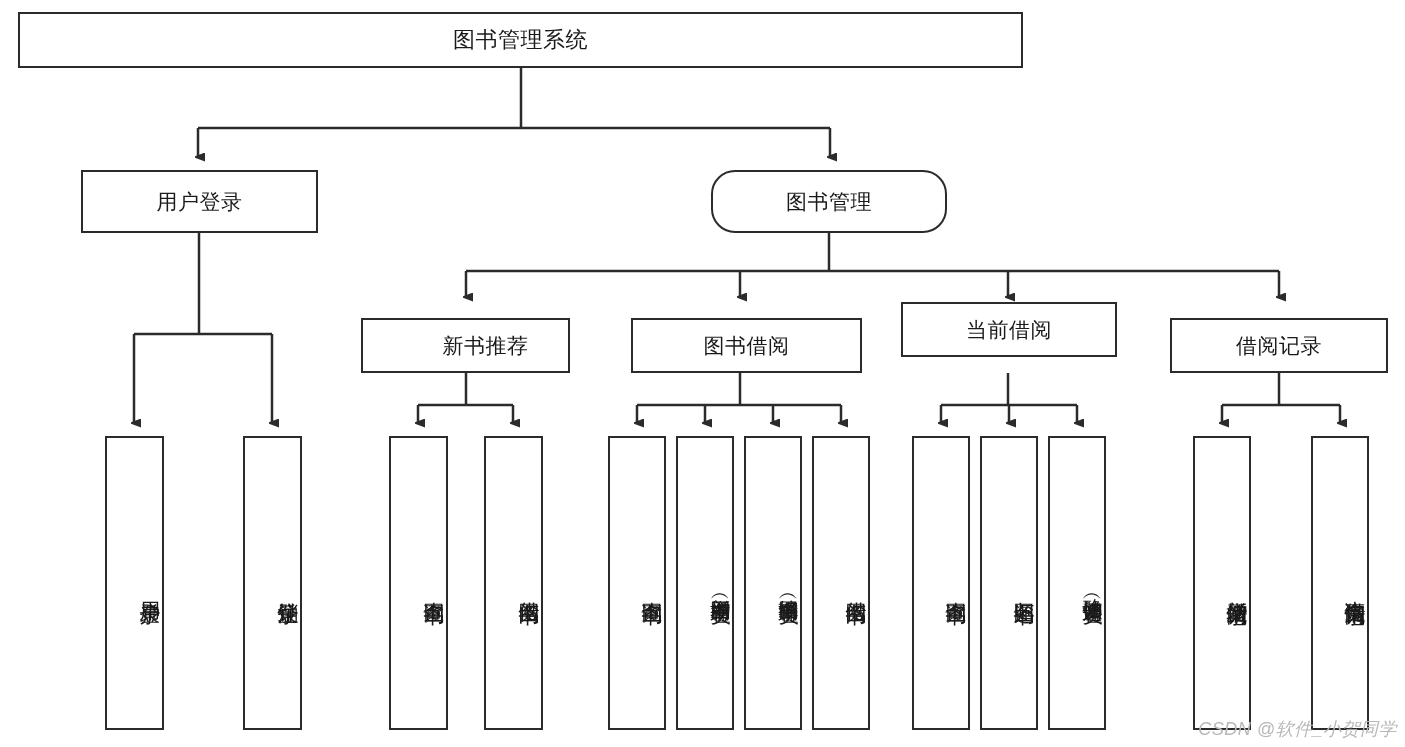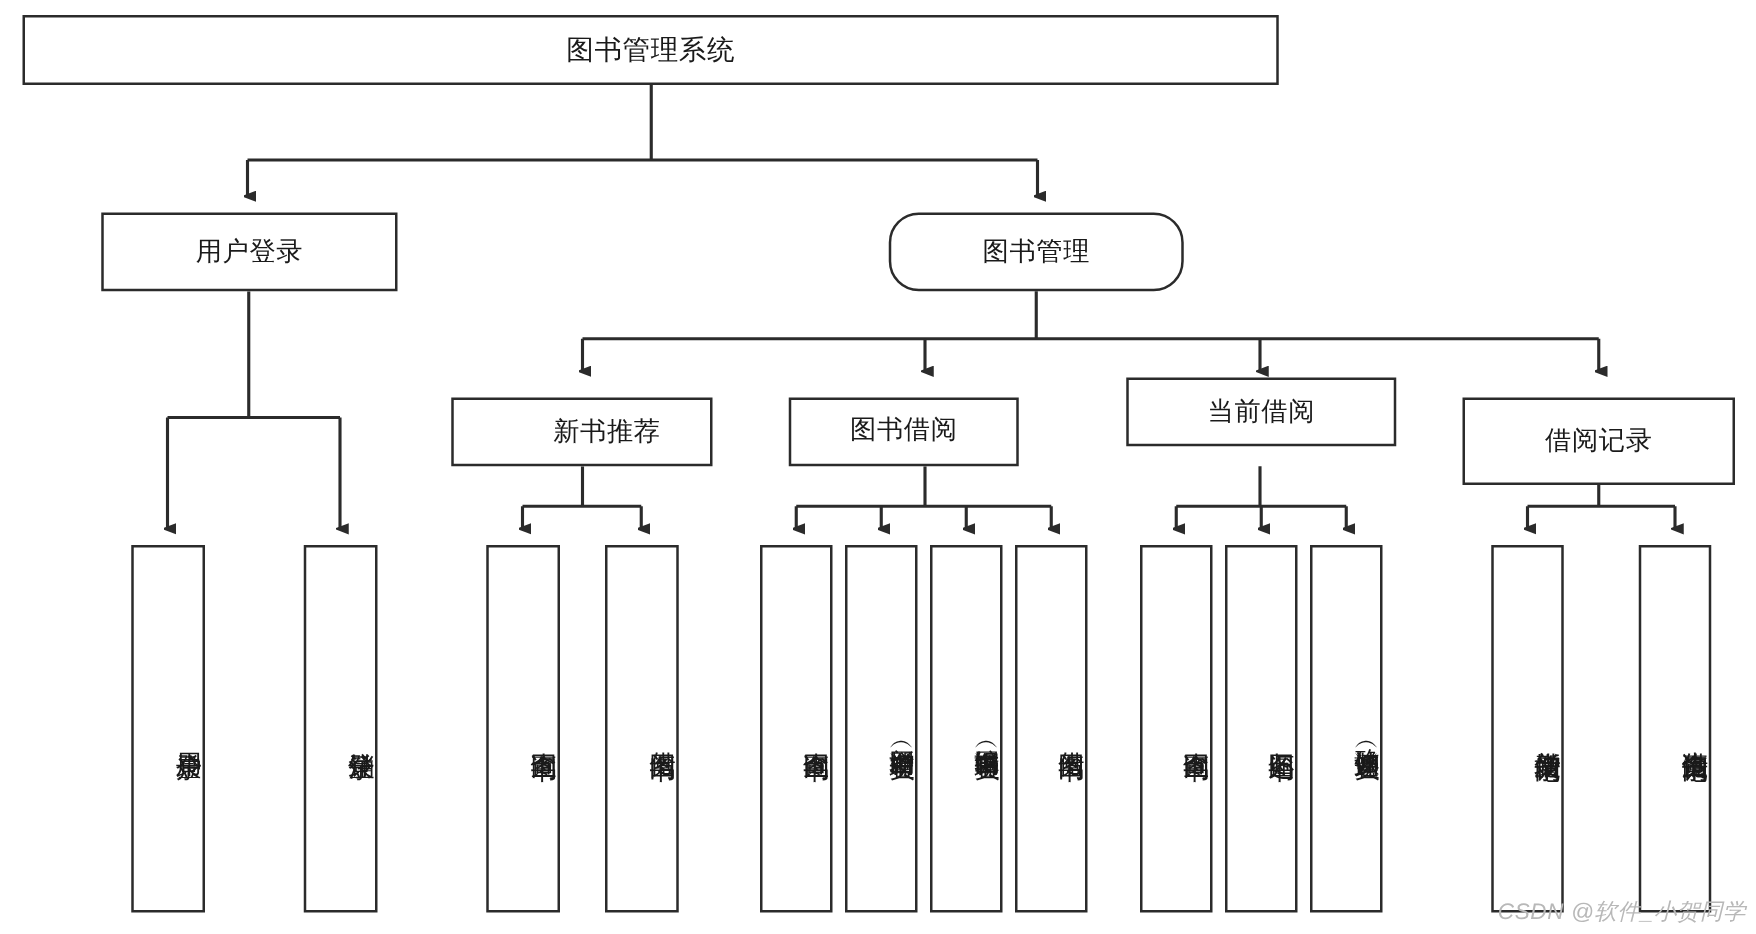--- a/index.html
+++ b/index.html
@@ -120,23 +120,23 @@
       <path d="M1340,405 L1340,423" marker-end="url(#arrow)"></path>
     </g>
   </svg>
 
   <div class="node horiz" id="root-node" style="left:18px; top:12px; width:1005px; height:56px;">图书管理系统</div>
 
   <div class="node horiz" style="left:81px; top:170px; width:237px; height:63px;">用户登录</div>
   <div class="node horiz" style="left:711px; top:170px; width:236px; height:63px;border-radius:24px;">图书管理</div>
 
   <div class="node horiz" style="left:361px; top:318px; width:209px; height:55px;padding-left:40px;">新书推荐</div>
-  <div class="node horiz" style="left:631px; top:318px; width:184px; height:55px;font-family:Liberation Mono, monospace;">图书借阅</div>
+  <div class="node horiz" style="left:631px; top:318px; width:231px; height:55px;">图书借阅</div>
   <div class="node horiz" style="left:901px; top:302px; width:216px; height:55px;">当前借阅</div>
-  <div class="node horiz" style="left:1170px; top:318px; width:218px; height:70px;">借阅记录</div>
+  <div class="node horiz" style="left:1170px; top:318px; width:218px; height:55px;">借阅记录</div>
 
   <div class="node vert" style="left:105px; top:436px; width:59px; height:294px;">用户登录</div>
   <div class="node vert" style="left:243px; top:436px; width:59px; height:294px;">注销登录</div>
 
   <div class="node vert" style="left:389px; top:436px; width:59px; height:294px;">查询图书</div>
   <div class="node vert" style="left:484px; top:436px; width:59px; height:294px;">借阅图书</div>
 
   <div class="node vert" style="left:608px; top:436px; width:58px; height:294px;">查询图书</div>
   <div class="node vert tall-text" style="left:676px; top:436px; width:58px; height:294px;">新增图书（管理员）</div>
   <div class="node vert tall-text" style="left:744px; top:436px; width:58px; height:294px;">编辑图书（管理员）</div>

